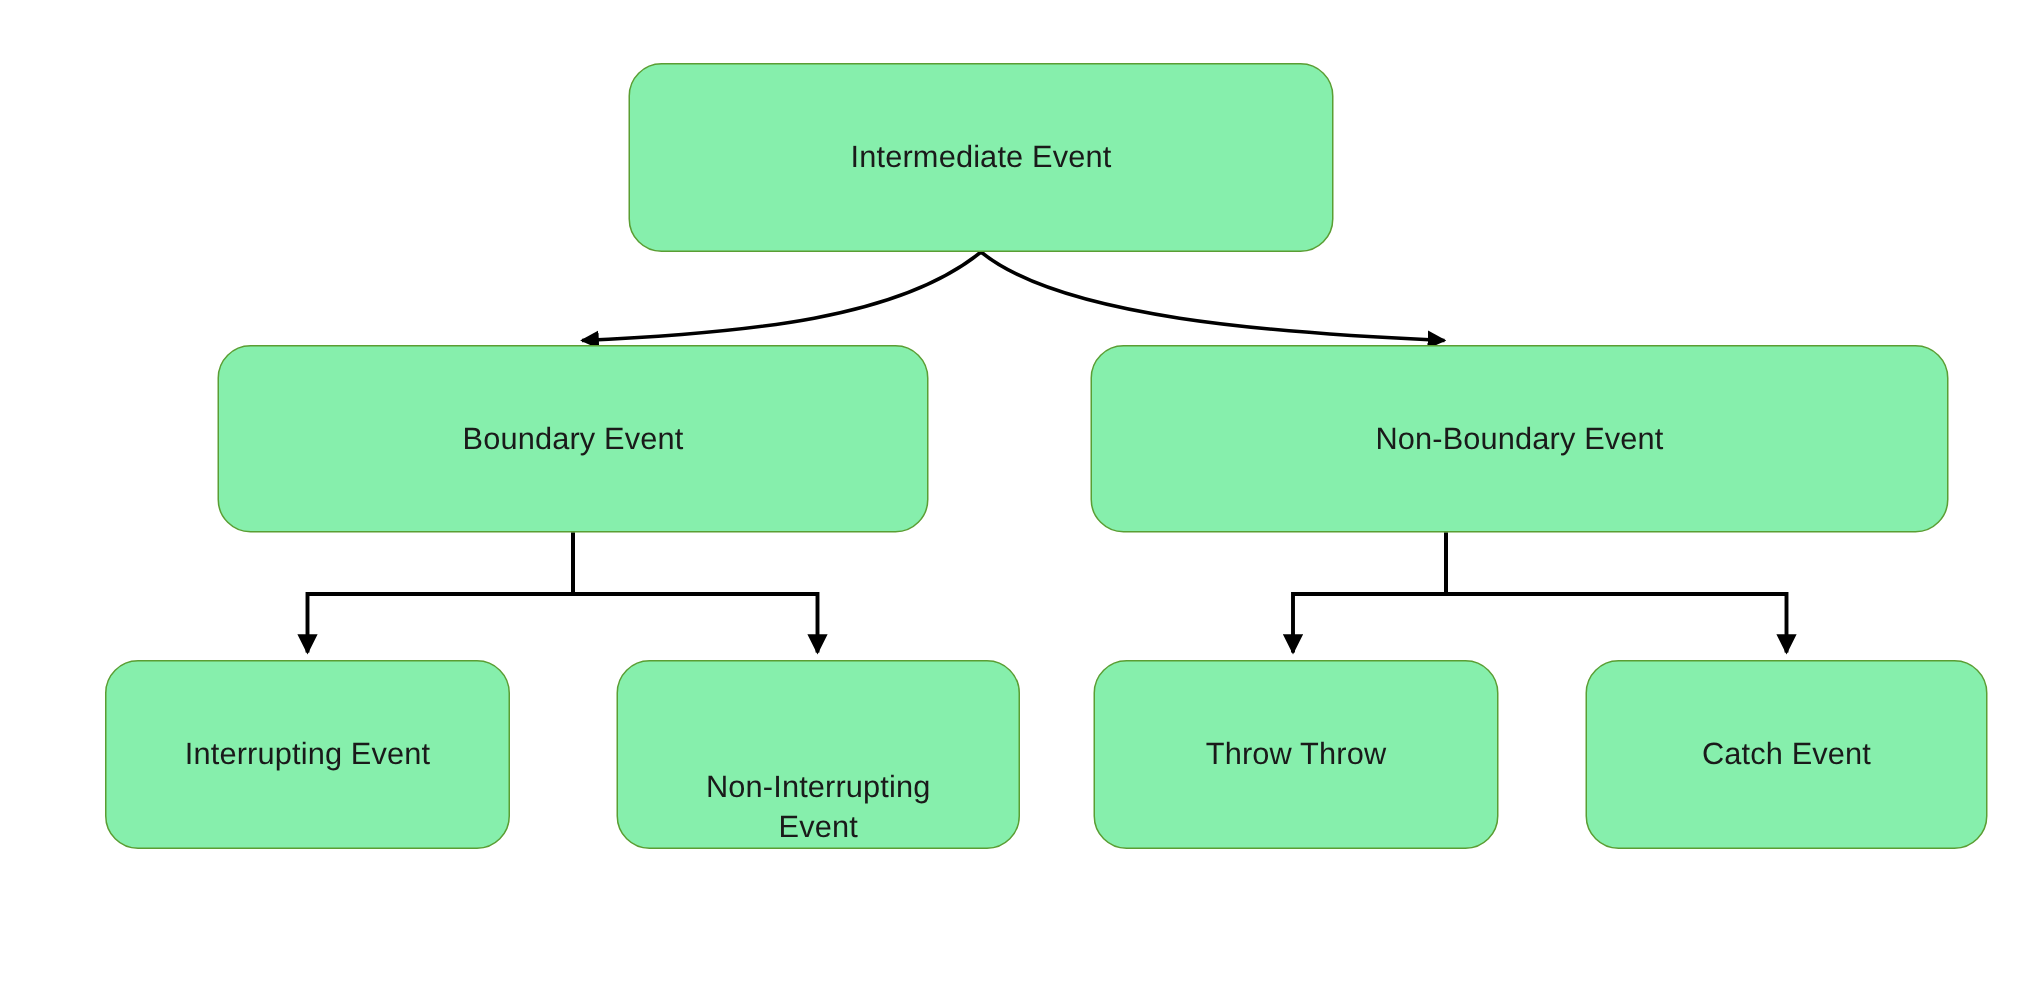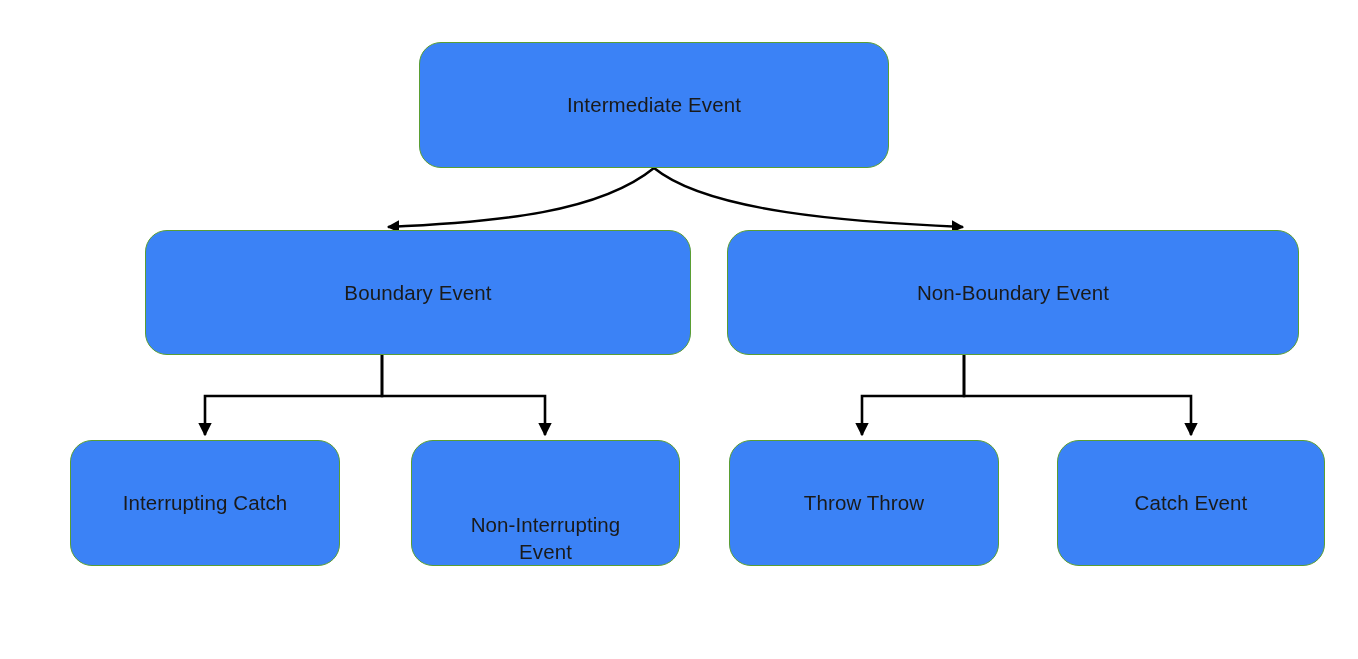--- a/index.html
+++ b/index.html
@@ -23,21 +23,21 @@
     position: absolute;
     left: 0;
     top: 0;
     width: 1358px;
     height: 659px;
     pointer-events: none;
   }
   .node {
     position: absolute;
     box-sizing: border-box;
-    background: #3b82f6;
+    background: #86efac;
     border: 1.6px solid #5a9e33;
     border-radius: 22px;
     display: flex;
     align-items: center;
     justify-content: center;
     text-align: center;
     z-index: 2;
   }
   .node .node-label {
     display: block;
@@ -77,30 +77,30 @@
 
     <path d="M 964 355 L 964 396 L 862 396 L 862 435" fill="none" stroke="#000000" stroke-width="2.6" marker-end="url(#arrowhead)"></path>
 
     <path d="M 964 355 L 964 396 L 1191 396 L 1191 435" fill="none" stroke="#000000" stroke-width="2.6" marker-end="url(#arrowhead)"></path>
   </svg>
 
   <div class="node" style="left:419px; top:42px; width:470px; height:126px;">
     <span class="node-label">Intermediate Event</span>
   </div>
 
-  <div class="node" style="left:145px; top:230px; width:546px; height:125px;">
+  <div class="node" style="left:145px; top:230px; width:474px; height:125px;">
     <span class="node-label">Boundary Event</span>
   </div>
 
   <div class="node" style="left:727px; top:230px; width:572px; height:125px;">
     <span class="node-label">Non-Boundary Event</span>
   </div>
 
   <div class="node" style="left:70px; top:440px; width:270px; height:126px;">
-    <span class="node-label">Interrupting Catch</span>
+    <span class="node-label">Interrupting Event</span>
   </div>
 
   <div class="node align-top" style="left:411px; top:440px; width:269px; height:126px;">
     <span class="node-label">Non-Interrupting
 Event</span>
   </div>
 
   <div class="node" style="left:729px; top:440px; width:270px; height:126px;">
     <span class="node-label">Throw Throw</span>
   </div>

